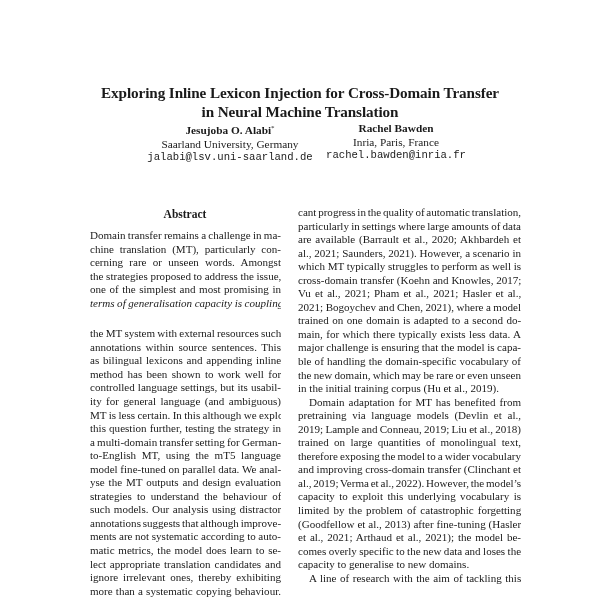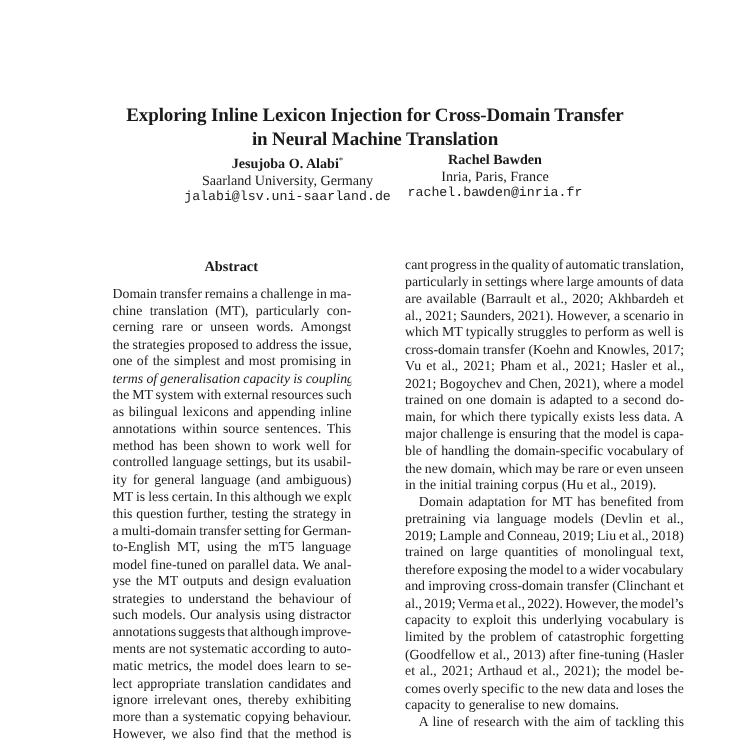--- a/index.html
+++ b/index.html
@@ -72,21 +72,21 @@
     }
     .col .line.indent {
       padding-left: 11px;
     }
     .col-left {
       left: 90px;
       width: 191px;
       top: 229px;
     }
     .col-right {
-      left: 324px;
+      left: 298px;
       width: 223px;
       top: 206px;
       font-family: Liberation Serif, serif;
     }
   </style>
 </head>
 <body>
 
 <div class="title">
   <span style="display:block">Exploring Inline Lexicon Injection for Cross-Domain Transfer</span>
@@ -107,23 +107,23 @@
 
 <div class="abstract-heading">Abstract</div>
 
 <div class="col col-left" id="abstract-col">
     <span class="line" style="display: block; width: 191px; word-spacing: -0.5px; box-sizing: border-box;">Domain transfer remains a challenge in ma-</span>
     <span class="line" style="display: block; width: 191px; word-spacing: 3px; box-sizing: border-box;">chine translation (MT), particularly con-</span>
     <span class="line" style="display: block; width: 191px; word-spacing: 2.83333px; box-sizing: border-box;">cerning rare or unseen words.  Amongst</span>
     <span class="line" style="display: block; width: 191px; word-spacing: -0.166667px; box-sizing: border-box;">the strategies proposed to address the issue,</span>
     <span class="line" style="display: block; width: 191px; word-spacing: 0.714286px; box-sizing: border-box;">one of the simplest and most promising in</span>
     <span class="line" style="display: block; width: 191px; word-spacing: -0.2px; box-sizing: border-box; font-style: italic;">terms of generalisation capacity is coupling</span>
-    <span class="line" style="display: block; width: 191px; word-spacing: -0.5px; box-sizing: border-box;">the MT system with external resources such</span>
+    <span class="line" style="display: block; width: 191px; word-spacing: -0.5px; box-sizing: border-box; margin-top: 17px;">the MT system with external resources such</span>
+    <span class="line" style="display: block; width: 191px; word-spacing: 1.75px; box-sizing: border-box;">annotations within source sentences. This</span>
     <span class="line" style="display: block; width: 191px; word-spacing: 1px; box-sizing: border-box;">as bilingual lexicons and appending inline</span>
-    <span class="line" style="display: block; width: 191px; word-spacing: 1.75px; box-sizing: border-box;">annotations within source sentences. This</span>
     <span class="line" style="display: block; width: 191px; word-spacing: 1.57143px; box-sizing: border-box;">method has been shown to work well for</span>
     <span class="line" style="display: block; width: 191px; word-spacing: 0.2px; box-sizing: border-box;">controlled language settings, but its usabil-</span>
     <span class="line" style="display: block; width: 191px; word-spacing: 1.6px; box-sizing: border-box;">ity for general language (and ambiguous)</span>
     <span class="line" style="display: block; width: 191px; word-spacing: -0.375px; box-sizing: border-box;">MT is less certain. In this although we explore</span>
     <span class="line" style="display: block; width: 191px; word-spacing: 0.333333px; box-sizing: border-box;">this question further, testing the strategy in</span>
     <span class="line" style="display: block; width: 191px; word-spacing: -0.6px; box-sizing: border-box;">a multi-domain transfer setting for German-</span>
     <span class="line" style="display: block; width: 191px; word-spacing: 2.8px; box-sizing: border-box;">to-English MT, using the mT5 language</span>
     <span class="line" style="display: block; width: 191px; word-spacing: 0px; box-sizing: border-box;">model fine-tuned on parallel data. We anal-</span>
     <span class="line" style="display: block; width: 191px; word-spacing: 1px; box-sizing: border-box;">yse the MT outputs and design evaluation</span>
     <span class="line" style="display: block; width: 191px; word-spacing: 2.4px; box-sizing: border-box;">strategies to understand the behaviour of</span>

